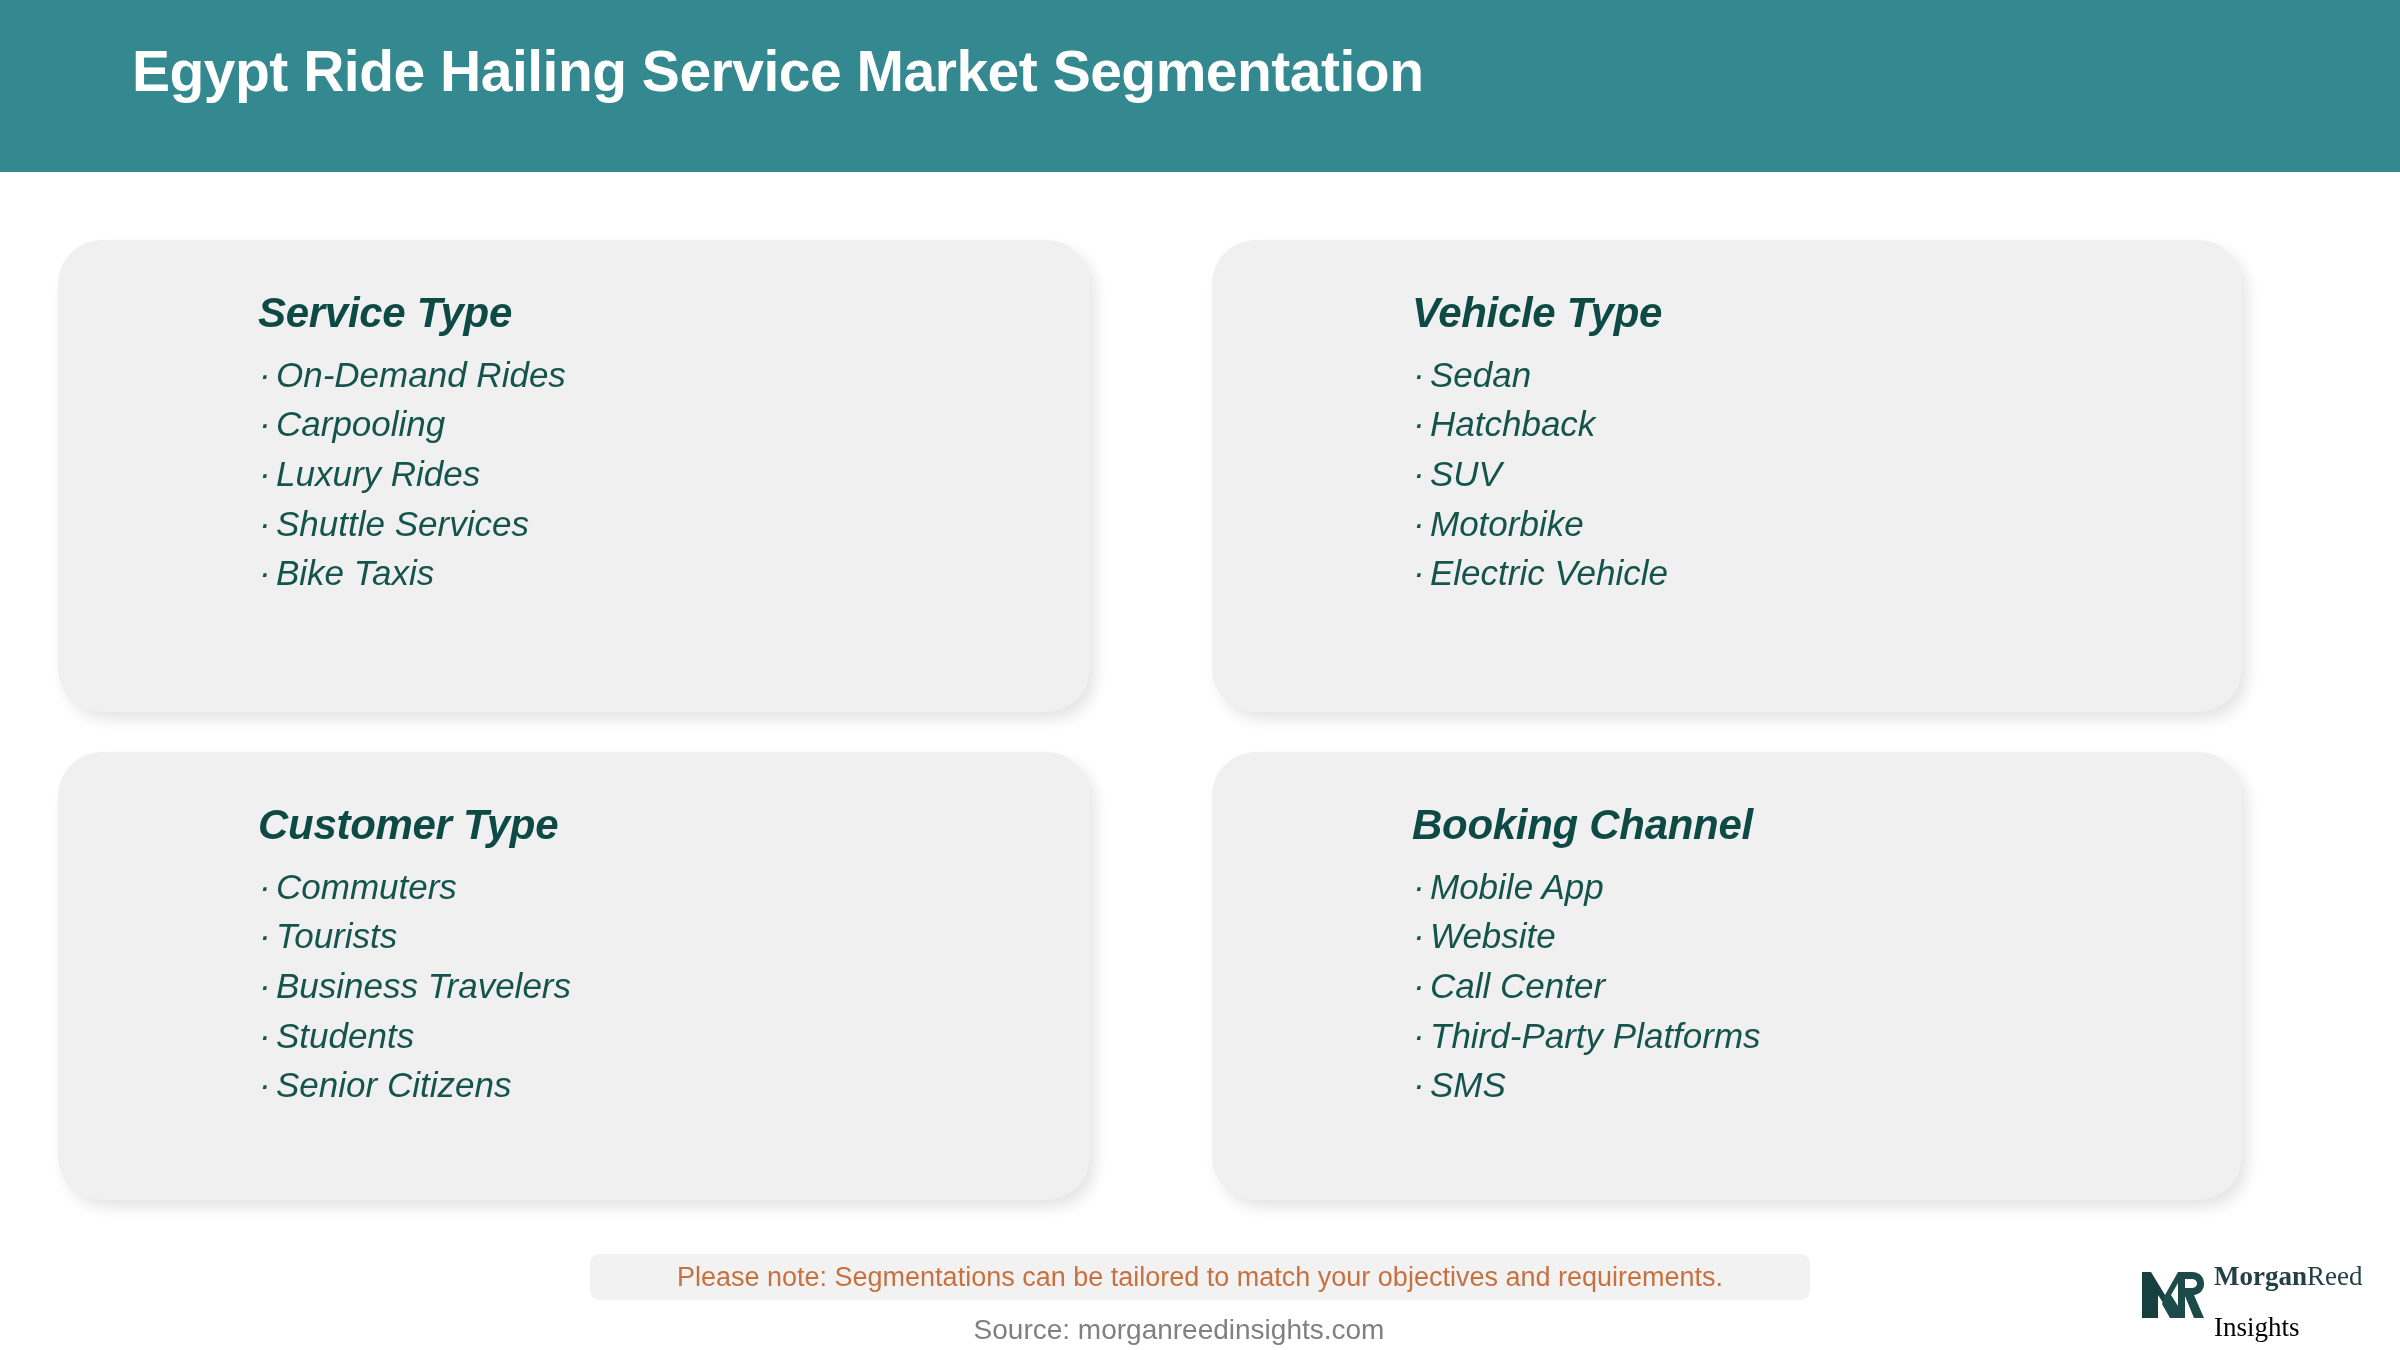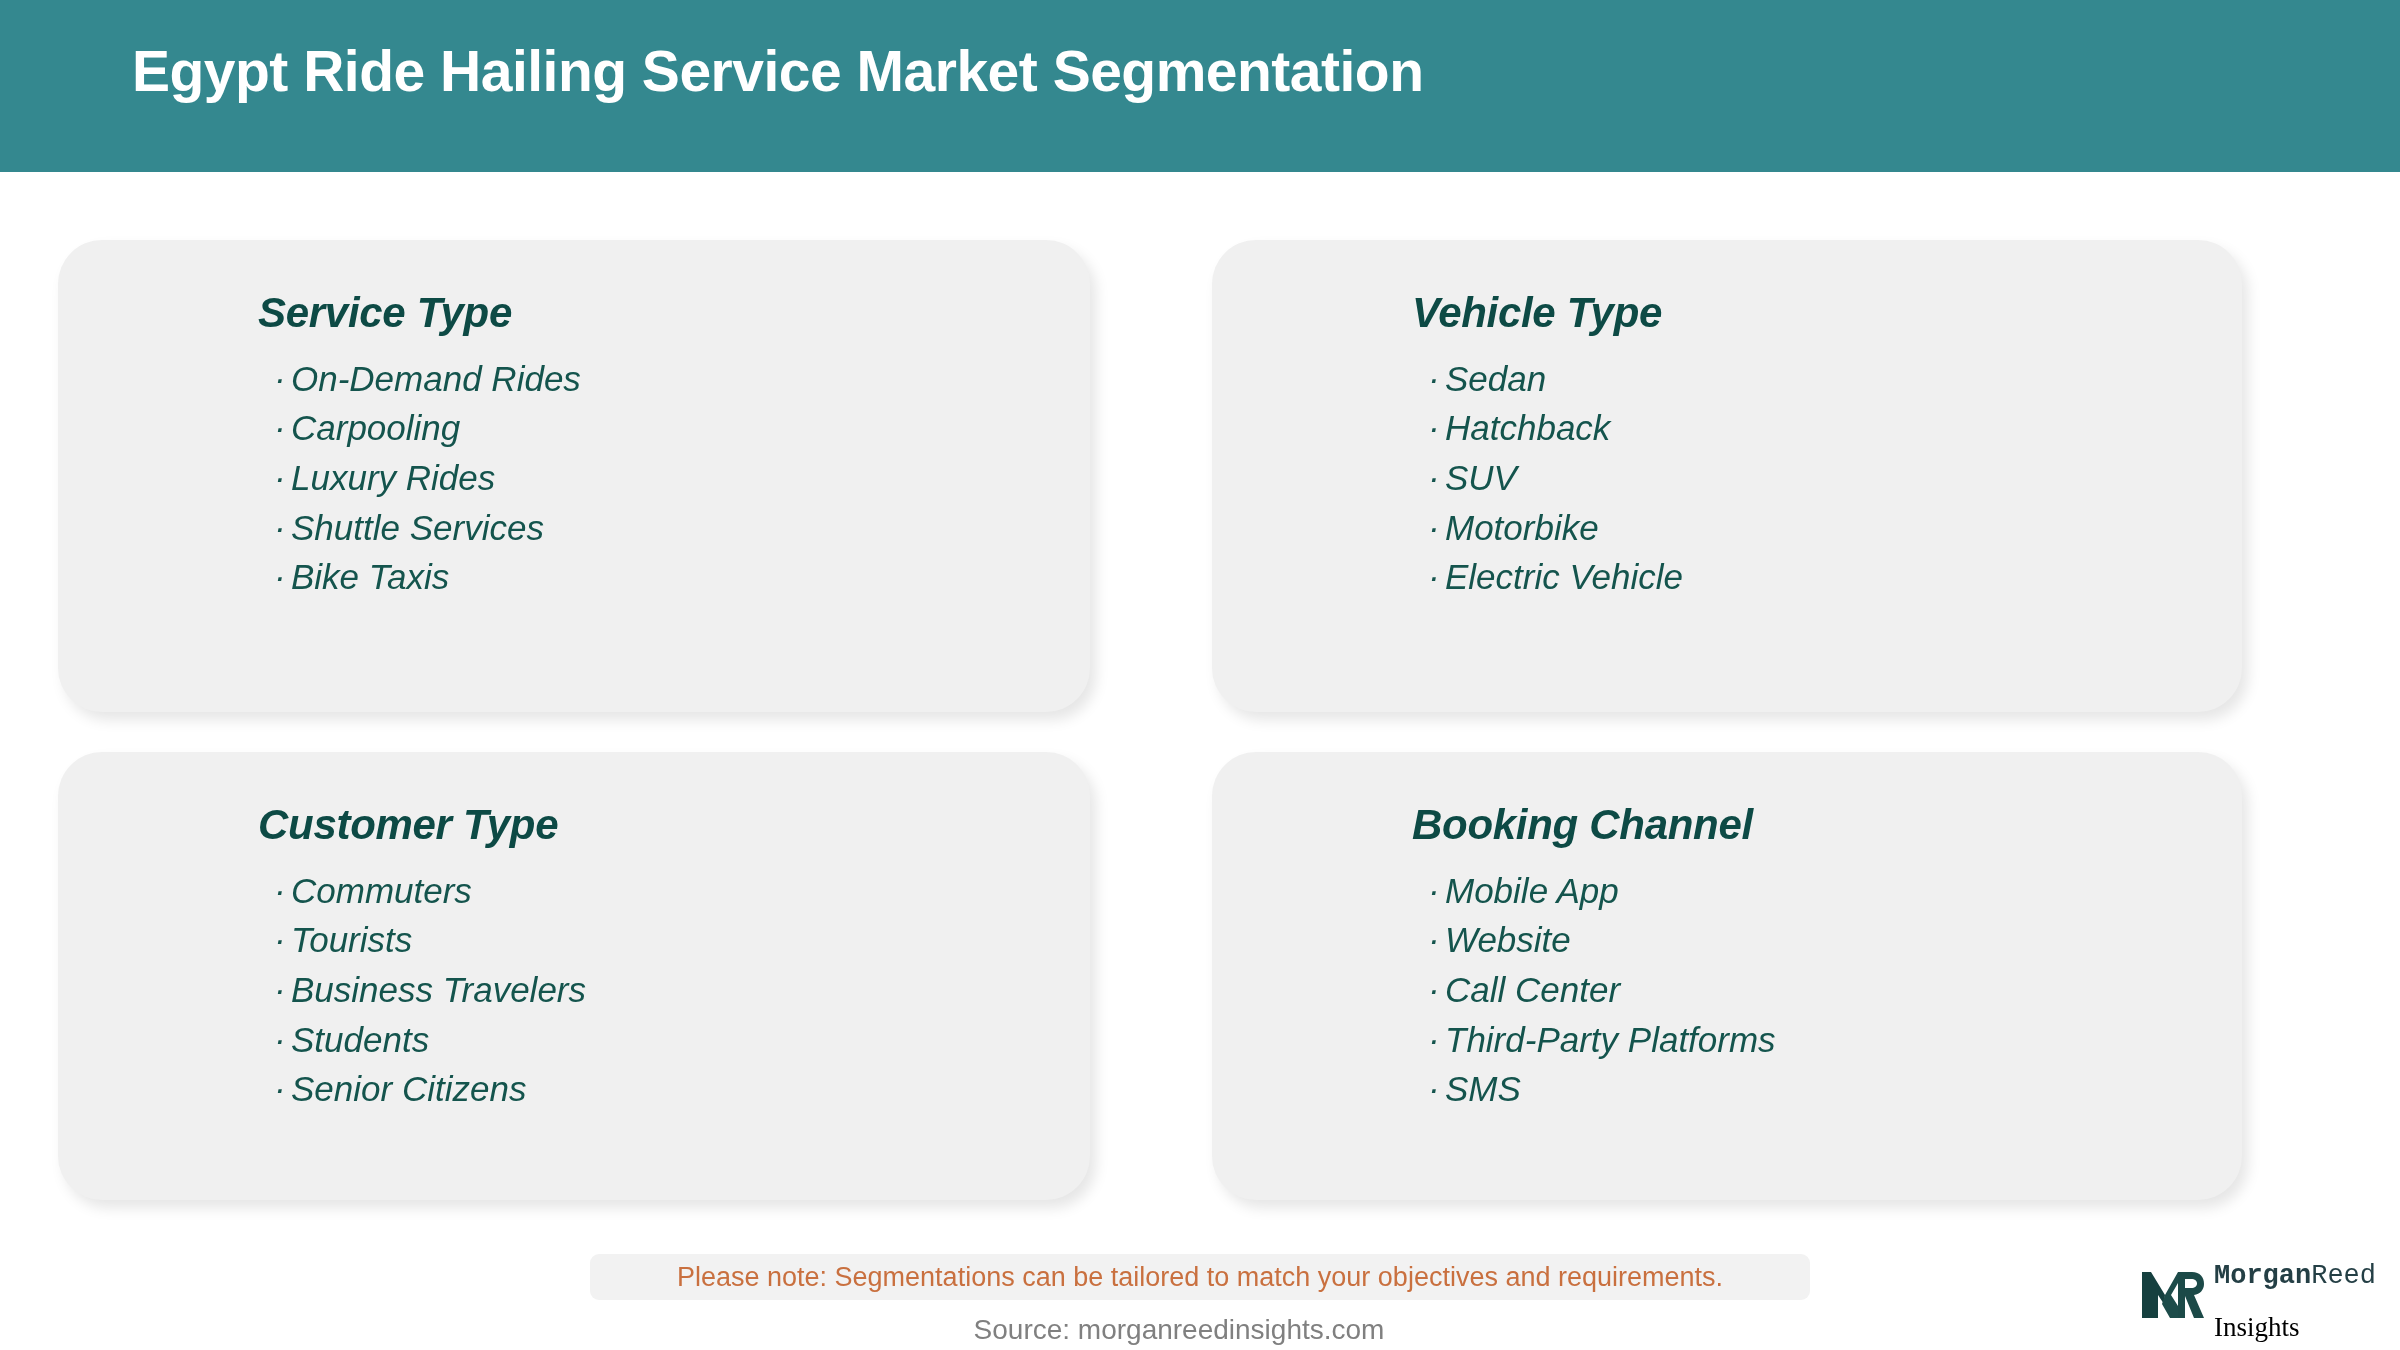--- a/index.html
+++ b/index.html
@@ -64,21 +64,21 @@
     font-size: 42px;
     font-weight: bold;
     color: #0d4a45;
     letter-spacing: -0.3px;
     margin: 0 0 12px 0;
     line-height: 1.18;
     white-space: nowrap;
   }
   .card-list {
     list-style: none;
-    margin: 16px;
+    margin: 1px;
     padding: 0;
   }
   .card-list-item {
     font-size: 35px;
     color: #14544d;
     line-height: 1.42;
     white-space: nowrap;
     display: block;
   }
   .bullet-dot {
@@ -143,21 +143,21 @@
     height: 52px;
   }
   .logo-words {
     position: absolute;
     left: 74px;
     top: 0px;
     width: 166px;
     height: 70px;
   }
   .logo-line1 {
-    font-family: Liberation Mono, monospace;
+    font-family: Liberation Serif, serif;
     font-size: 27px;
     font-weight: bold;
     color: #243f45;
     line-height: 1.1;
     white-space: nowrap;
   }
   .logo-line1 .reed { font-weight: normal; }
   .logo-line2 {
     font-family: "Liberation Serif", serif;
     font-size: 27px;

